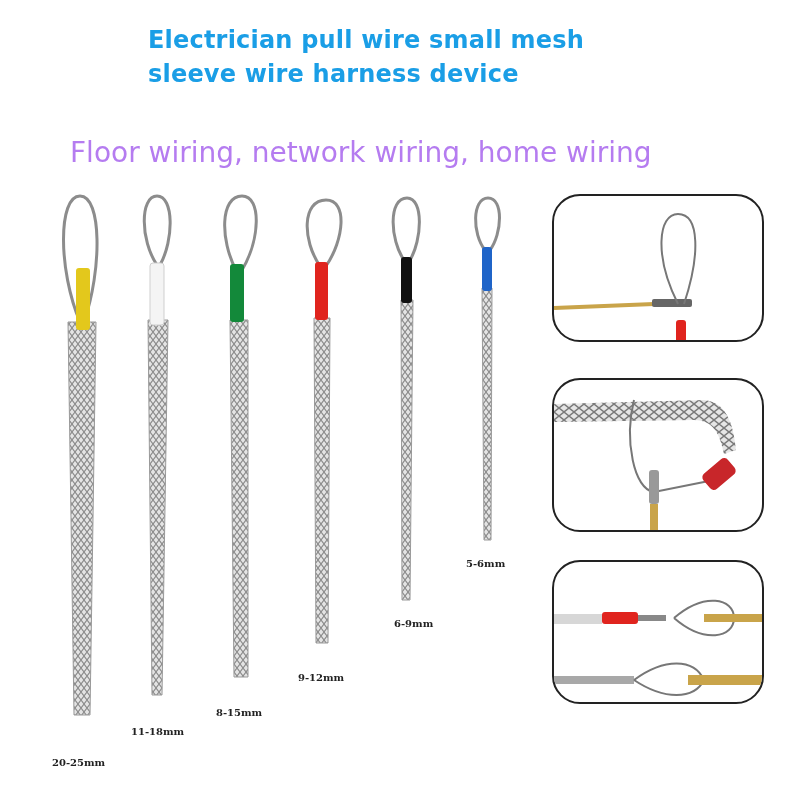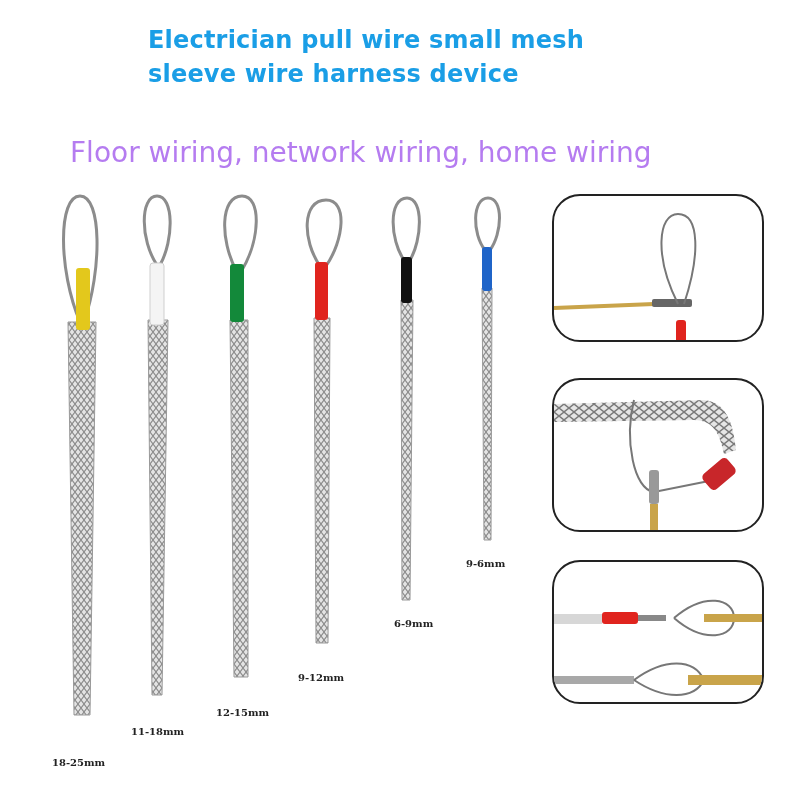--- a/index.html
+++ b/index.html
@@ -58,26 +58,26 @@
     <rect x="401" y="257" width="11" height="46" rx="3" fill="#111111"></rect>
   </g>
 
   <g>
     <path d="M485 250 C472 234 472 198 488 198 C504 198 502 234 490 250" fill="none" stroke="#8c8c8c" stroke-width="3"></path>
     <path d="M482 288 L492 288 L491 540 L484 540 Z" fill="url(#mesh)" stroke="#999" stroke-width="1"></path>
     <rect x="482" y="247" width="10" height="44" rx="3" fill="#1f64c8"></rect>
   </g>
 </svg>
 
-<div class="size-label" style="left:52px; top:757px;">18-25mm</div>
+<div class="size-label" style="left:52px; top:757px;">20-25mm</div>
 <div class="size-label" style="left:131px; top:726px;">11-18mm</div>
-<div class="size-label" style="left:216px; top:707px;">12-15mm</div>
+<div class="size-label" style="left:216px; top:707px;">8-15mm</div>
 <div class="size-label" style="left:298px; top:672px;">9-12mm</div>
 <div class="size-label" style="left:394px; top:618px;">6-9mm</div>
-<div class="size-label" style="left:466px; top:558px;">9-6mm</div>
+<div class="size-label" style="left:466px; top:558px;">5-6mm</div>
 
 <div class="panel" style="top:194px; height:144px;">
   <svg width="208" height="144" viewBox="0 0 208 144">
     <line x1="0" y1="112" x2="100" y2="108" stroke="#c9a44a" stroke-width="4"></line>
     <rect x="98" y="103" width="40" height="8" fill="#666" rx="2"></rect>
     <path d="M124 108 C100 60 104 18 124 18 C146 18 146 60 130 108" fill="none" stroke="#777" stroke-width="2"></path>
     <rect x="122" y="124" width="10" height="22" rx="3" fill="#e0241e"></rect>
   </svg>
 </div>
 

